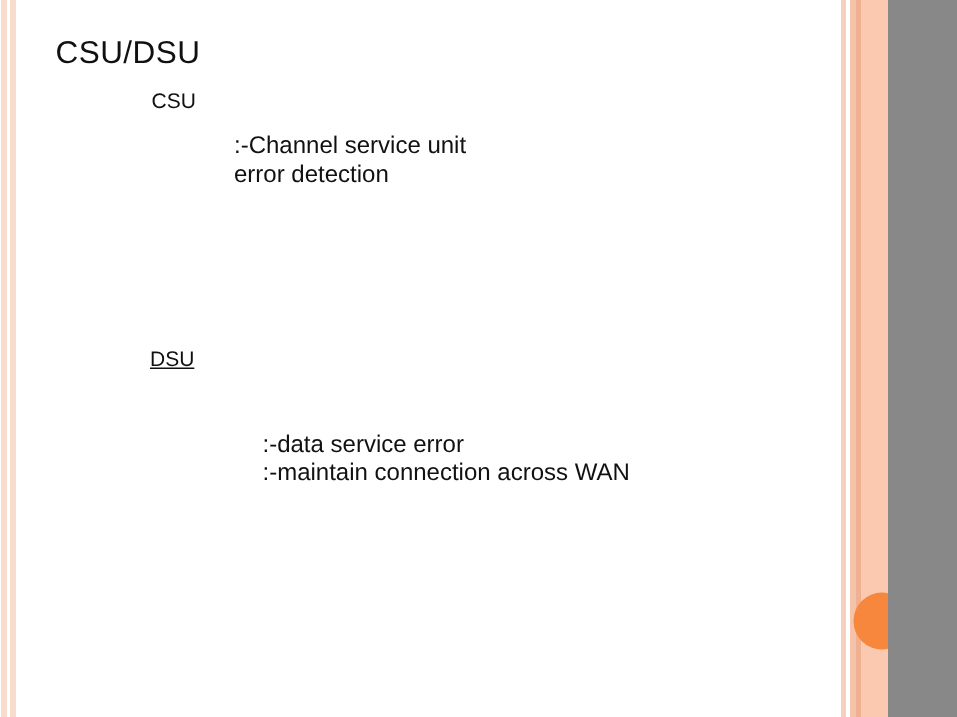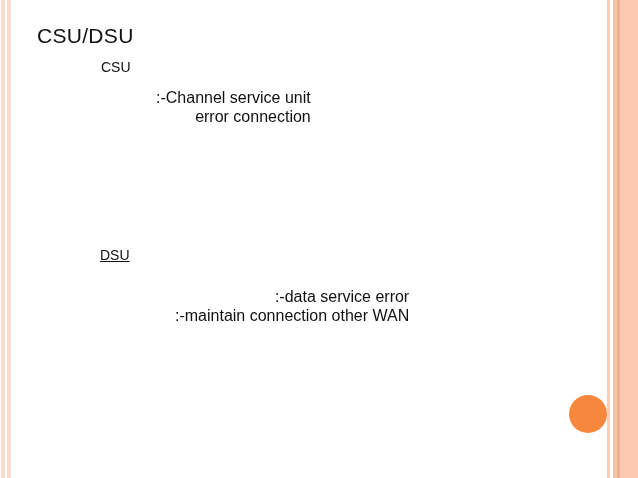--- a/index.html
+++ b/index.html
@@ -2,27 +2,26 @@
 <html style="--accent-orange: #F6873C; --stripe-light: #F8DCCC; --stripe-right-1: #F7CFBC; --stripe-right-2: #F5C3A9; --stripe-right-dark: #EFB191; --stripe-right-band: #FBC9B0; --text: #111111;"><head>
 <meta charset="utf-8">
 <style>
   html, body {
     margin: 0;
     padding: 0;
     background: #888;
   }
   .slide {
     position: relative;
-    width: 638px;
+    width: 592px;
     height: 478px;
     background: #ffffff;
     overflow: hidden;
     font-family: "Liberation Sans", "DejaVu Sans", sans-serif;
     color: var(--text, #111111);
-    text-align: right;
   }
   .edge-left {
     position: absolute;
     left: 0; top: 0; bottom: 0;
     width: 12px;
     background: linear-gradient(to right,
       #ffffff 0px, #ffffff 1px,
       var(--stripe-light, #F8DCCC) 1px, var(--stripe-light, #F8DCCC) 5px,
       #ffffff 5px, #ffffff 7px,
       var(--stripe-light, #F8DCCC) 7px, var(--stripe-light, #F8DCCC) 11px,
@@ -49,21 +48,21 @@
     font-weight: 400;
     line-height: 1.1;
     letter-spacing: 0.3px;
   }
   .section-heading {
     position: absolute;
     font-size: 14px;
     line-height: 1.1;
   }
   .heading-csu { left: 101px; top: 60px; }
-  .heading-dsu { left: 100px; top: 248px; text-decoration: underline; }
+  .heading-dsu { left: 100px; top: 232px; text-decoration: underline; }
   .text-block {
     position: absolute;
     font-size: 16px;
     line-height: 19px;
     white-space: nowrap;
     margin-left: 16px;
   }
   .block-csu { left: 140px; top: 88px; }
   .block-dsu { left: 159px; top: 287px; }
   .accent-circle {
@@ -83,25 +82,25 @@
 
   <div class="edge-left"></div>
   <div class="edge-right"></div>
 
   <h1 class="title">CSU/DSU</h1>
 
   <div class="section-heading heading-csu">CSU</div>
 
   <div class="text-block block-csu">
     <div class="line">:-Channel service unit</div>
-    <div class="line">error connection</div>
+    <div class="line">error detection</div>
   </div>
 
   <div class="section-heading heading-dsu">DSU</div>
 
   <div class="text-block block-dsu">
     <div class="line">:-data service error</div>
-    <div class="line">:-maintain connection other WAN</div>
+    <div class="line">:-maintain connection across WAN</div>
   </div>
 
   <div class="accent-circle"></div>
 
 </div>
 
 </body></html>

